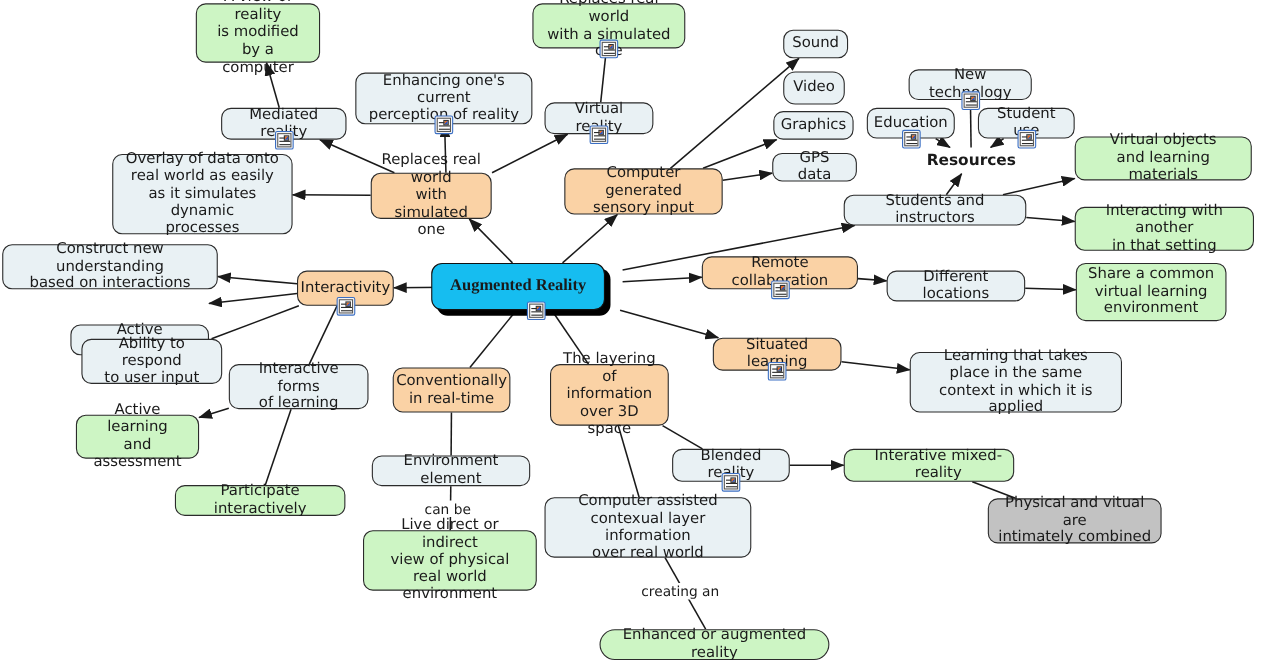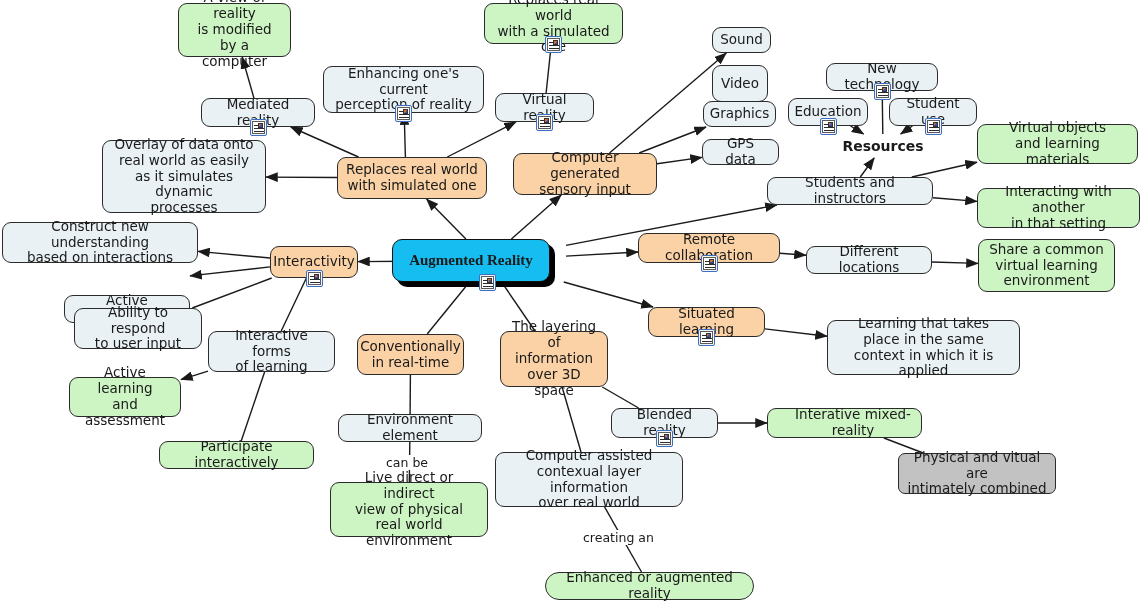--- a/index.html
+++ b/index.html
@@ -188,21 +188,21 @@
       <div class="note-icon" style="left: 536px; top: 114px;">
         <div class="page">
           <div class="thumb"></div>
           <div class="ln" style="top: 3px; width: 5px;"></div>
           <div class="ln" style="top: 6px; width: 11px;"></div>
           <div class="ln" style="top: 9px; width: 11px;"></div>
           <div class="ln" style="top: 11px; width: 11px;"></div>
         </div>
       </div>
       <div class="node blue" style="left: 712px; top: 27px; width: 59px; height: 26px;"><span>Sound</span></div>
-      <div class="node blue" style="left: 712px; top: 65px; width: 56px; height: 37px;"><span>Video</span></div>
+      <div class="node blue" style="left: 712px; top: 65px; width: 56px; height: 30px; border-radius: 11px;"><span>Video</span></div>
       <div class="node blue" style="left: 703px; top: 101px; width: 73px; height: 26px;"><span>Graphics</span></div>
       <div class="node blue" style="left: 702px; top: 139px; width: 77px; height: 26px; justify-content: center;"><span>GPS data</span></div>
       <div class="node blue" style="left: 826px; top: 63px; width: 112px; height: 28px;"><span>New technology</span></div>
       <div class="note-icon" style="left: 873.5px; top: 83px;">
         <div class="page">
           <div class="thumb"></div>
           <div class="ln" style="top: 3px; width: 5px;"></div>
           <div class="ln" style="top: 6px; width: 11px;"></div>
           <div class="ln" style="top: 9px; width: 11px;"></div>
           <div class="ln" style="top: 11px; width: 11px;"></div>
@@ -226,21 +226,21 @@
           <div class="ln" style="top: 6px; width: 11px;"></div>
           <div class="ln" style="top: 9px; width: 11px;"></div>
           <div class="ln" style="top: 11px; width: 11px;"></div>
         </div>
       </div>
       <div class="node plain" style="left: 840px; top: 134px; width: 86px; height: 24px;"><span>Resources</span></div>
       <div class="node blue" style="left: 102px; top: 140px; width: 164px; height: 73px;"><span>Overlay of data onto
 real world as easily
 as it simulates dynamic
 processes</span></div>
-      <div class="node orange" style="left: 337px; top: 157px; width: 150px; height: 42px;"><span>Replaces real world
+      <div class="node orange" style="left: 337px; top: 157px; width: 110px; height: 42px;"><span>Replaces real world
 with simulated one</span></div>
       <div class="node orange" style="left: 513px; top: 153px; width: 144px; height: 42px;"><span>Computer generated
 sensory input</span></div>
       <div class="node green" style="left: 977px; top: 124px; width: 161px; height: 40px;"><span>Virtual objects
 and learning materials</span></div>
       <div class="node blue" style="left: 767px; top: 177px; width: 166px; height: 28px;"><span>Students and instructors</span></div>
       <div class="node green" style="left: 977px; top: 188px; width: 163px; height: 40px;"><span>Interacting with another
 in that setting</span></div>
       <div class="node blue" style="left: 2px; top: 222px; width: 196px; height: 41px;"><span>Construct new understanding
 based on interactions</span></div>
@@ -312,21 +312,21 @@
           <div class="ln" style="top: 9px; width: 11px;"></div>
           <div class="ln" style="top: 11px; width: 11px;"></div>
         </div>
       </div>
       <div class="node green" style="left: 767px; top: 408px; width: 155px; height: 30px; padding-left: 25px;"><span>Interative mixed-reality</span></div>
       <div class="node blue" style="left: 338px; top: 414px; width: 144px; height: 28px;"><span>Environment element</span></div>
       <div class="node green" style="left: 159px; top: 441px; width: 155px; height: 28px;"><span>Participate interactively</span></div>
       <div class="node blue" style="left: 495px; top: 452px; width: 188px; height: 55px;"><span>Computer assisted
 contexual layer information
 over real world</span></div>
-      <div class="node gray" style="left: 898px; top: 453px; width: 158px; height: 41px; border-radius: 7px;"><span>Physical and vitual are
+      <div class="node gray" style="left: 898px; top: 453px; width: 158px; height: 41px;"><span>Physical and vitual are
 intimately combined</span></div>
       <div class="node green" style="left: 330px; top: 482px; width: 158px; height: 55px;"><span>Live direct or indirect
 view of physical
 real world environment</span></div>
       <div class="node green pill" style="left: 545px; top: 572px; width: 209px; height: 28px;"><span>Enhanced or augmented reality</span></div>
     </div>
   <div id="edge-labels-group">
       <div class="edge-label" style="left: 383px; top: 455px;">can be</div>
       <div class="edge-label" style="left: 580px; top: 530px;">creating an</div>
     </div>

